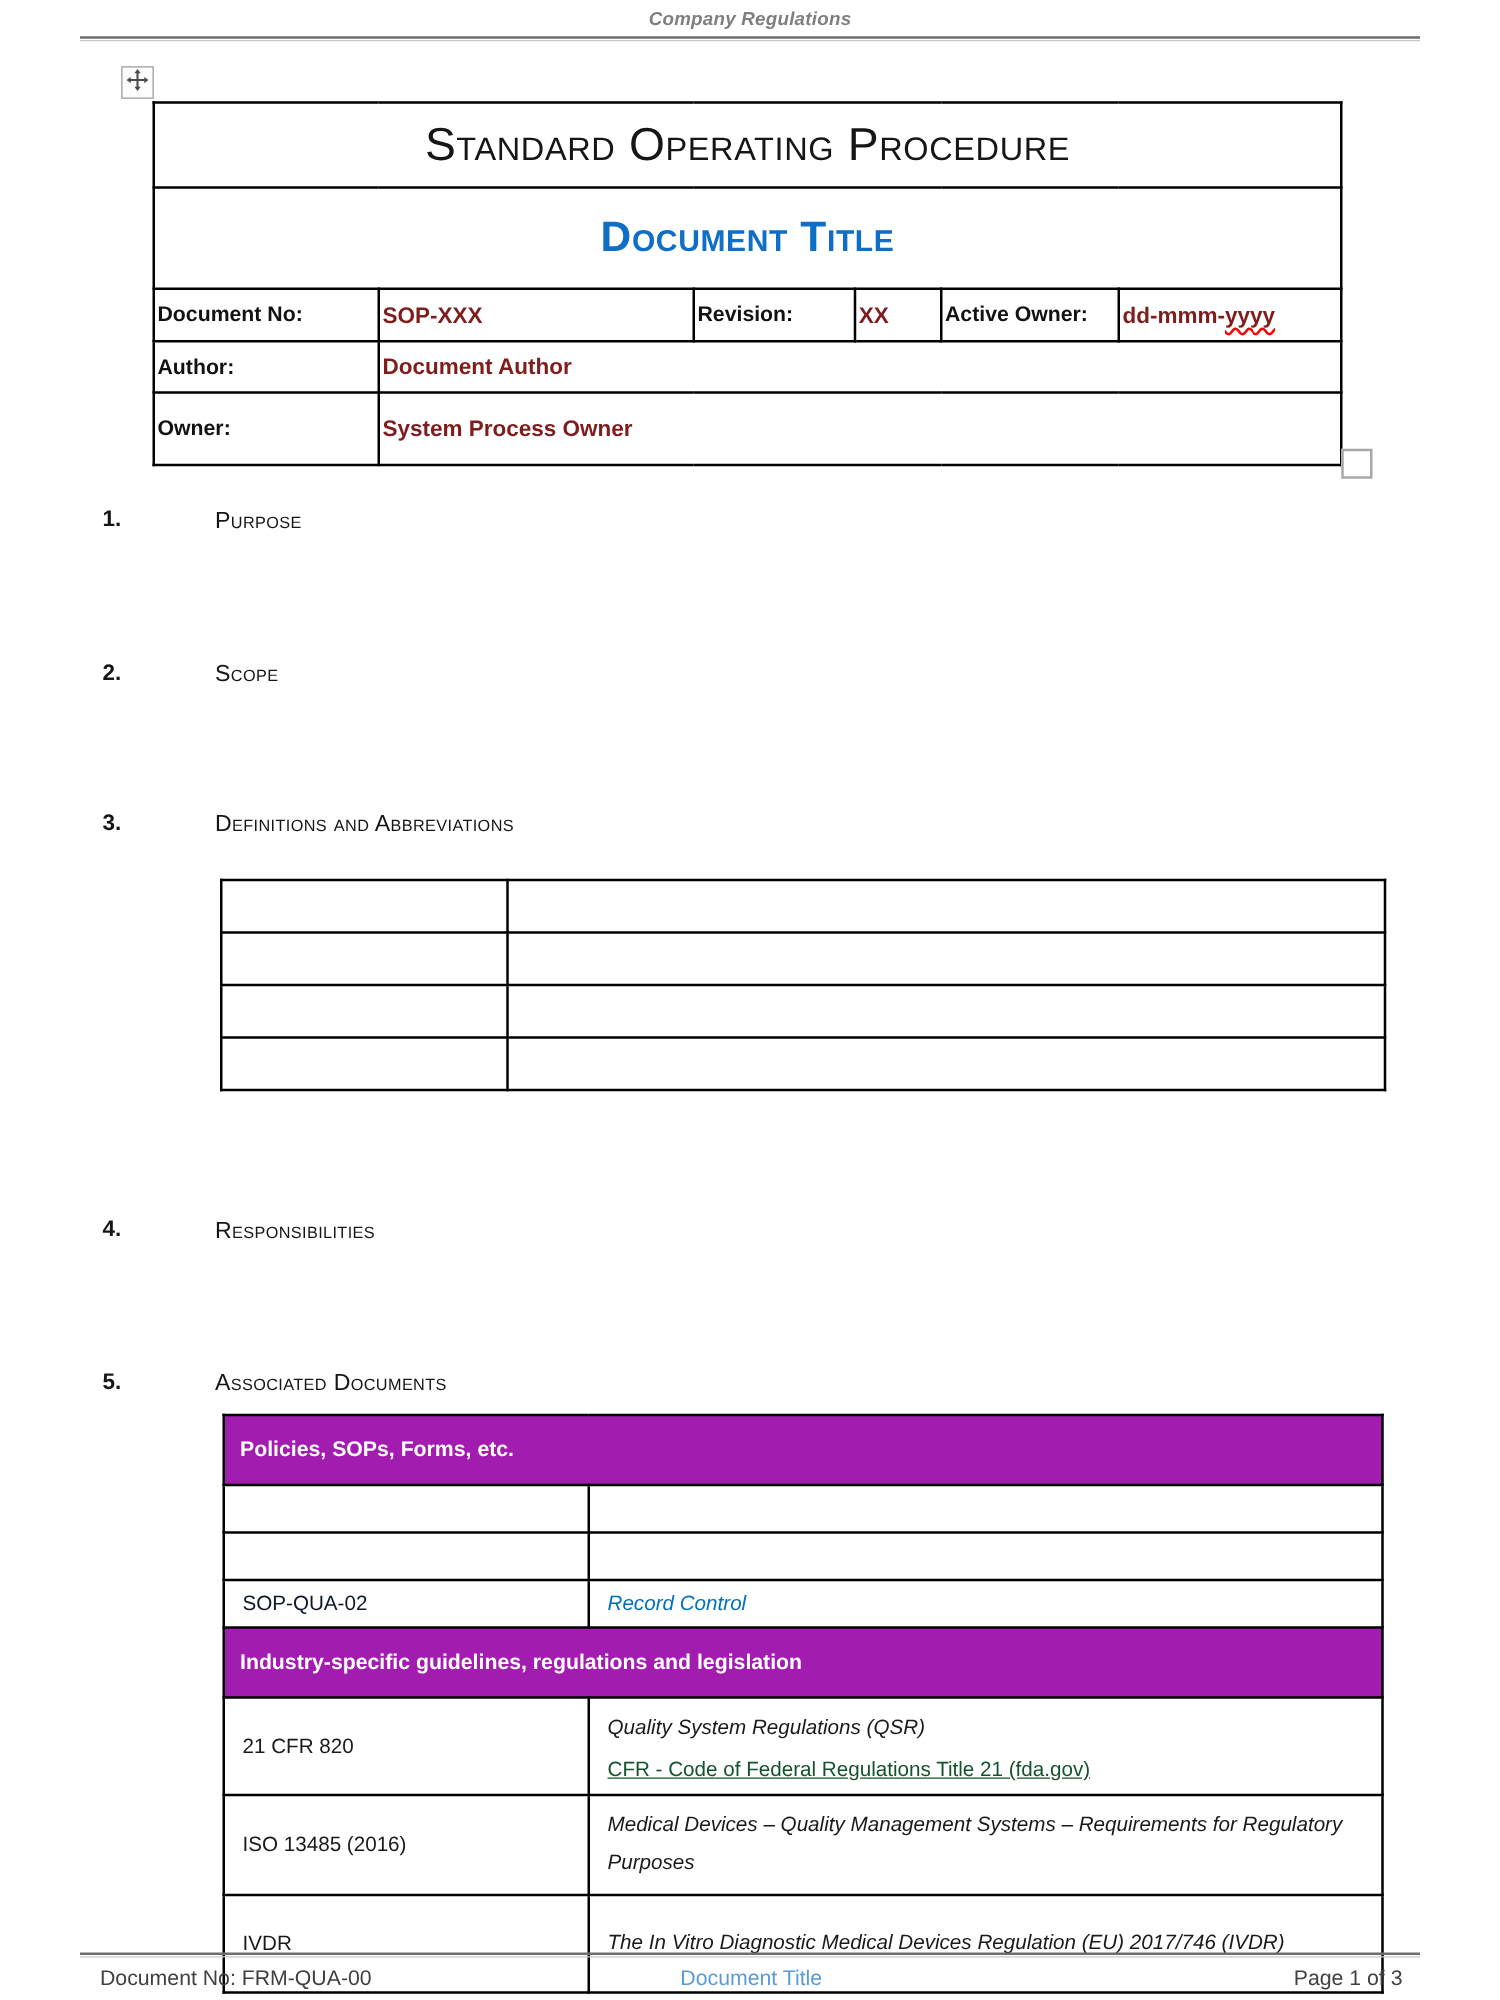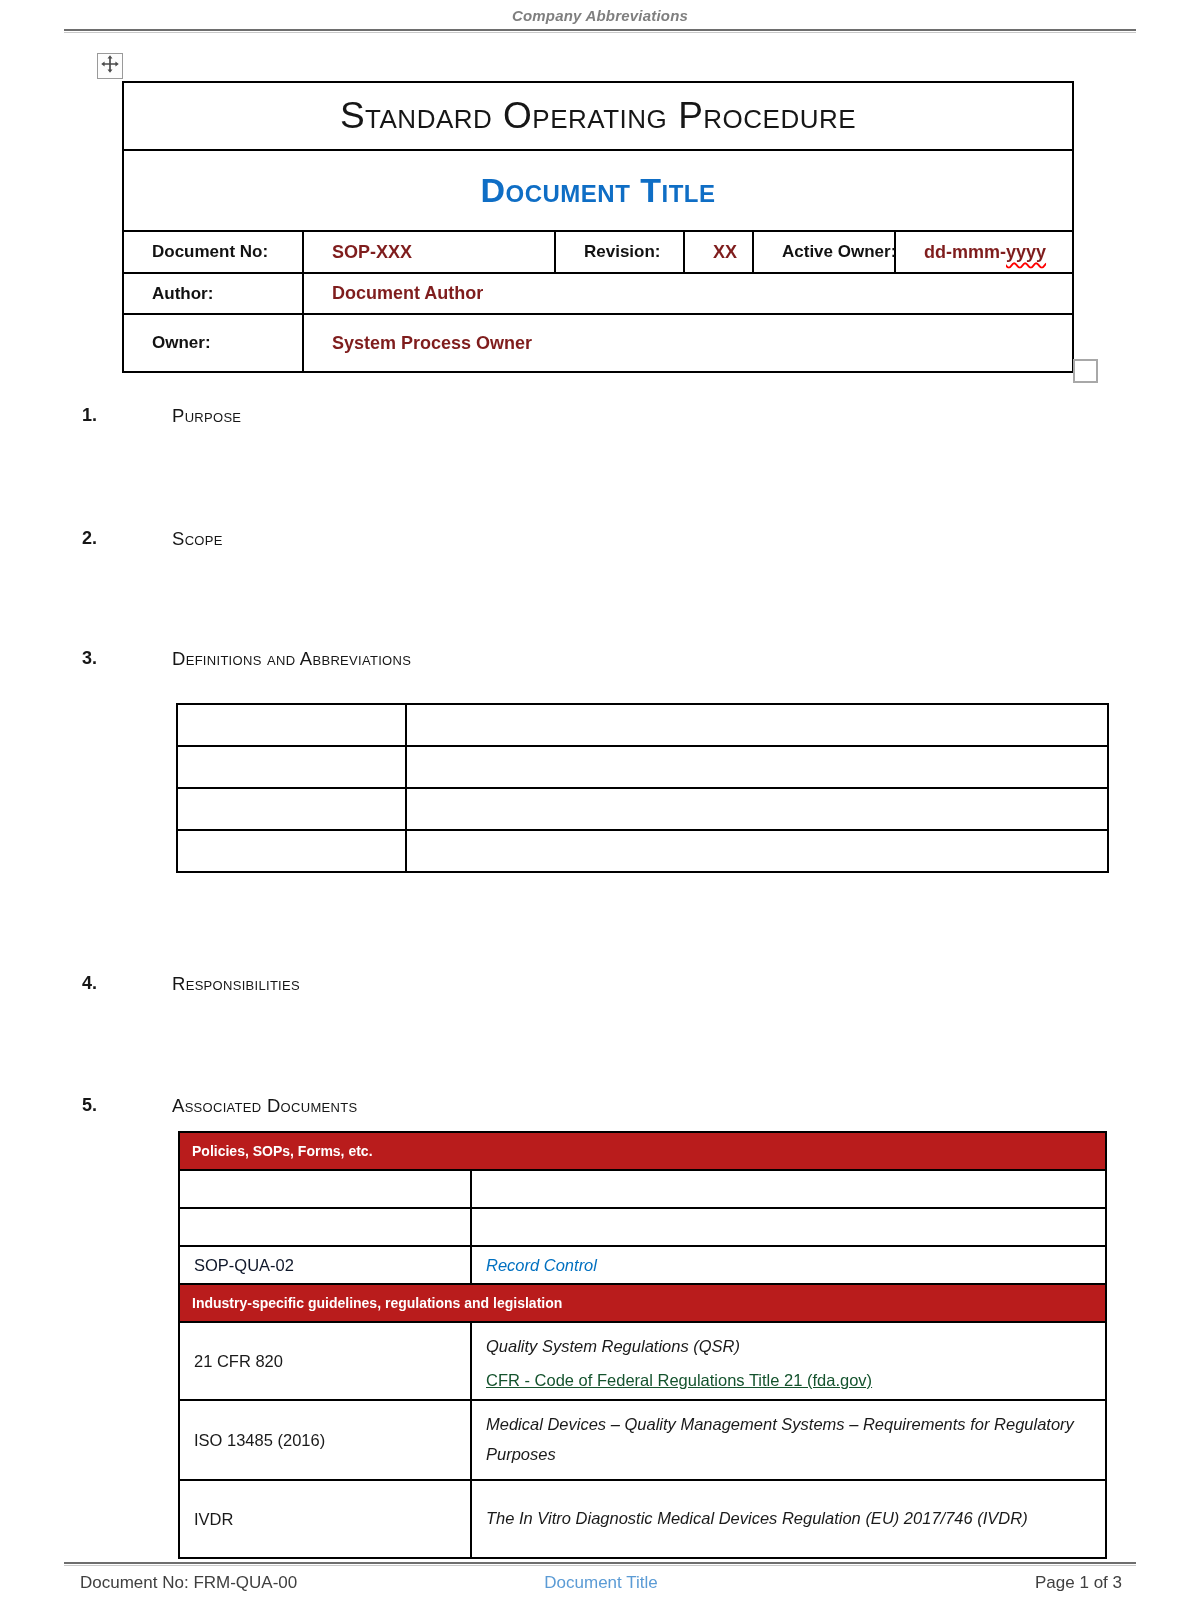--- a/index.html
+++ b/index.html
@@ -34,21 +34,21 @@
   }
   .move-handle svg { width:20px; height:20px; }
   .resize-handle {
     position:absolute; left:1073px; top:359px; width:25px; height:24px;
     border:2px solid #a8a8a8; background:#fff;
   }
 
   
   table { border-collapse:collapse; table-layout:fixed; }
   .main-tbl { position:absolute; left:122px; top:81px; width:950px; }
-  .main-tbl td { border:2px solid #000; vertical-align:middle; padding:0 28px; }
+  .main-tbl td { border:2px solid #000; vertical-align:middle; padding:0 2px; }
   .row-title td { height:68px; text-align:center; }
   .row-subtitle td { height:81px; text-align:center; }
   .row-meta td { height:42px; }
   .row-author td { height:41px; }
   .row-owner td { height:58px; }
   .doc-main-title {
     font-variant:small-caps; font-size:37px; font-weight:500; color:#161616; letter-spacing:.5px;
   }
   .doc-sub-title {
     font-variant:small-caps; font-size:34px; font-weight:bold; color:#0F6EC5; letter-spacing:.5px;
@@ -70,35 +70,35 @@
   .sec4 { top:973px; } .sec5 { top:1095px; }
 
   
   .def-tbl { position:absolute; left:176px; top:703px; width:933px; }
   .def-tbl td { border:2px solid #000; height:42px; }
 
   
   .assoc-tbl { position:absolute; left:178px; top:1131px; width:929px; font-size:16.5px; }
   .assoc-tbl td { border:2px solid #000; vertical-align:middle; padding:6px 14px; }
   .assoc-tbl tr.hdr td {
-    background:#b91c1c; color:#fff; font-weight:bold; font-size:14px; height:38px; padding-left:12px;
+    background:#a21caf; color:#fff; font-weight:bold; font-size:17px; height:56px; padding-left:12px;
   }
   .assoc-tbl tr.r38 td { height:38px; }
   .assoc-tbl tr.r78 td { height:78px; }
   .assoc-tbl tr.r80 td { height:80px; }
   .blue-code { color:#0f172a; }
   .blue-italic { color:#0070C0; font-style:italic; }
   .it { font-style:italic; line-height:1.8; }
   .lnk-wrap { margin-top:10px; }
   a.doc-link { color:#14532d; text-decoration:underline; font-style:normal; cursor:pointer; }
 </style>
 </head>
 <body>
 
-<div class="hdr-text">Company Abbreviations</div>
+<div class="hdr-text">Company Regulations</div>
 <div class="rule top"></div>
 
 <div class="move-handle">
   <span>
     <svg viewBox="0 0 24 24">
         <path fill="#4a4a4a" d="M12 1.5 L15 5.5 H13 V11 H18.5 V9 L22.5 12 L18.5 15 V13 H13 V18.5 H15 L12 22.5 L9 18.5 H11 V13 H5.5 V15 L1.5 12 L5.5 9 V11 H11 V5.5 H9 Z"></path>
       </svg>
   </span>
 </div>
 

